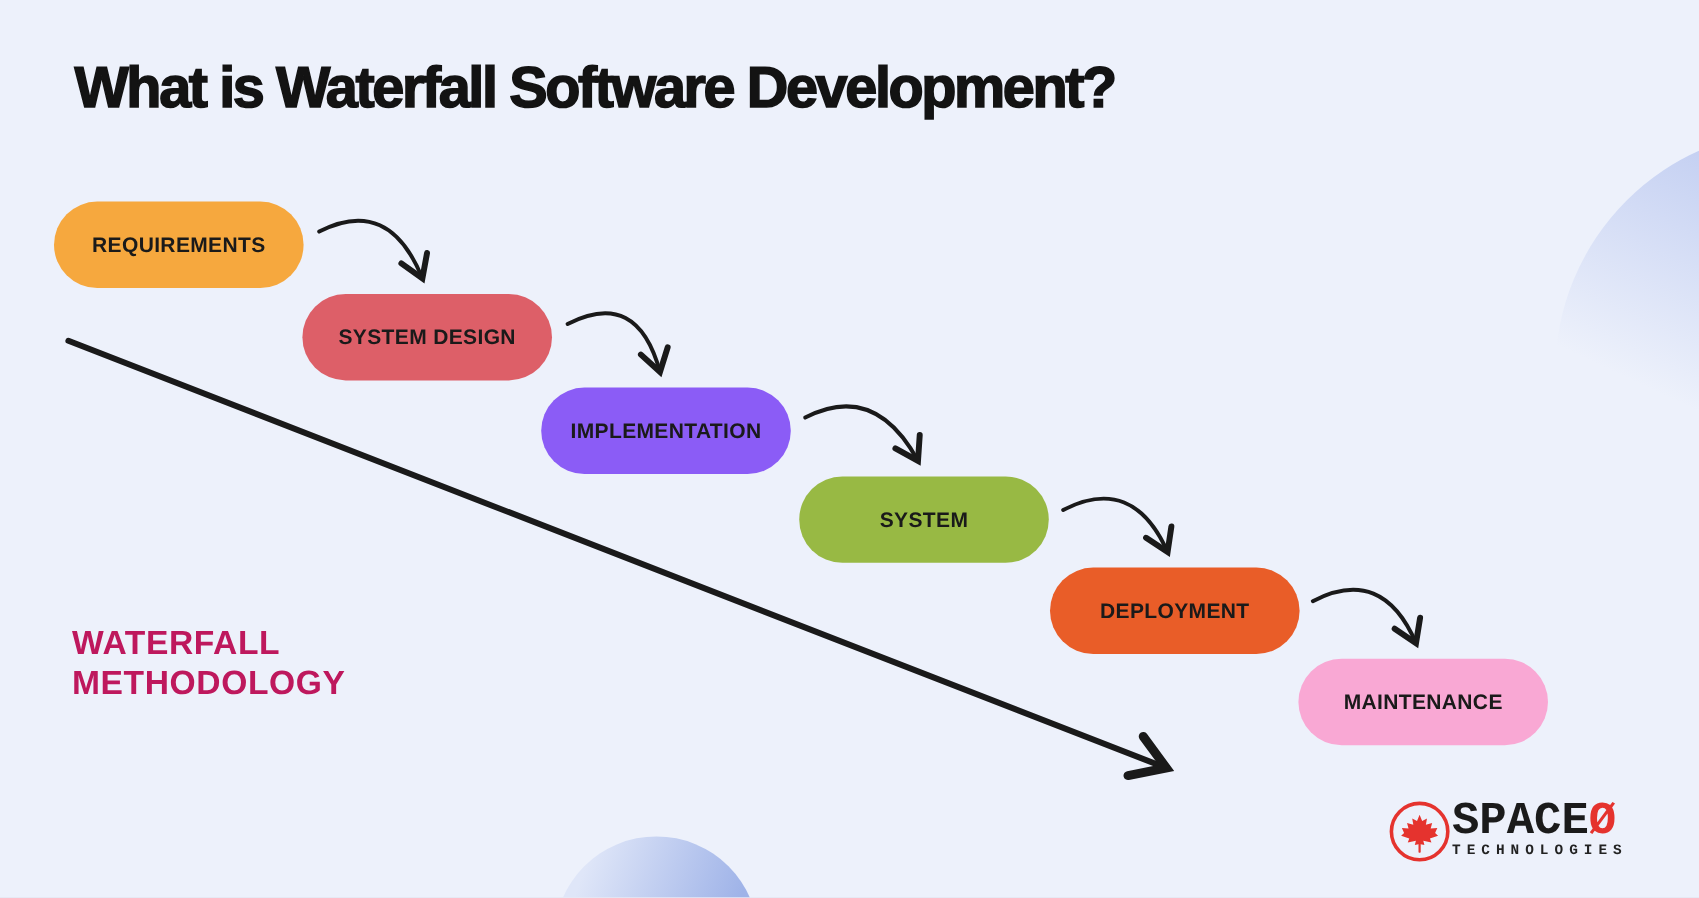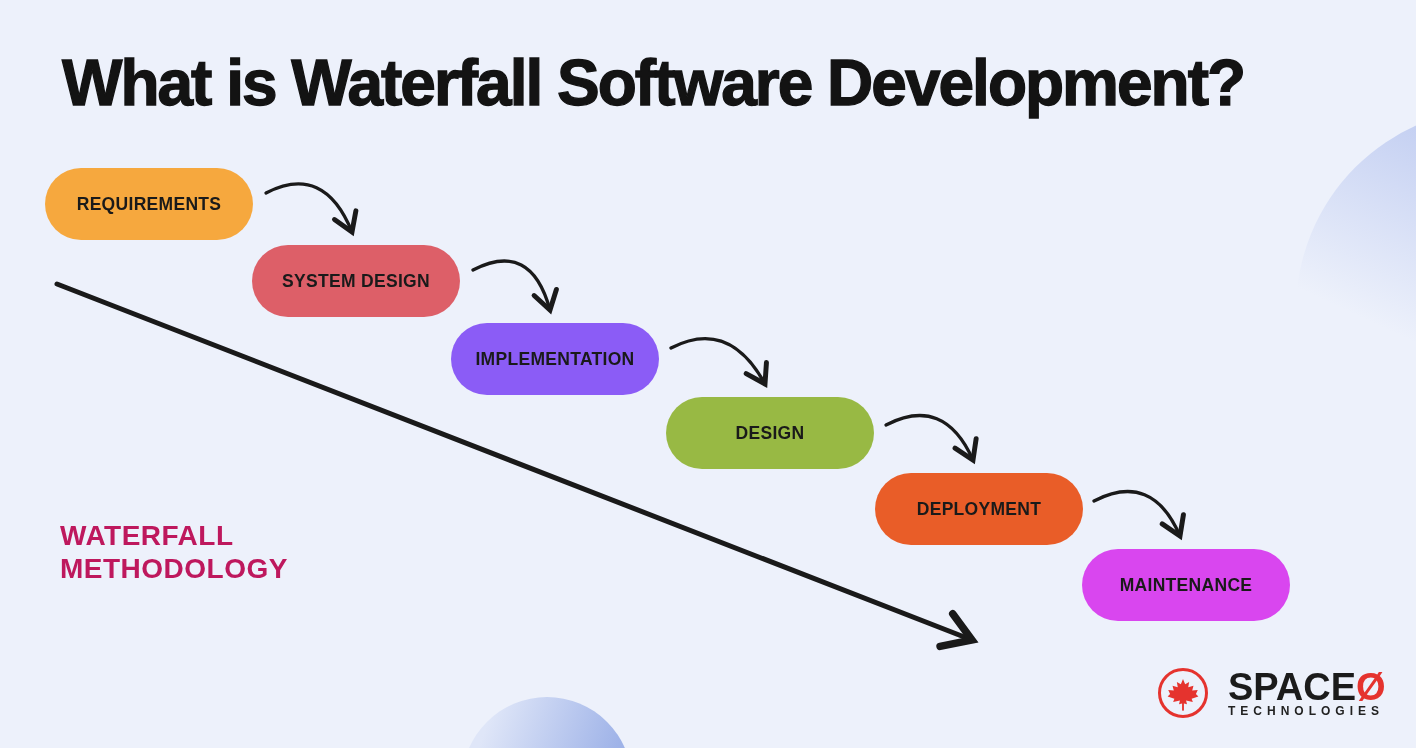--- a/index.html
+++ b/index.html
@@ -23,21 +23,21 @@
   }
   .decor-bottom {
     width: 170px; height: 170px;
     left: 462px; top: 697px;
     background: linear-gradient(110deg, #dfe6f8 15%, #9fb3e8 75%);
   }
 
   .title {
     position: absolute;
     left: 62px; top: 46px;
-    font-size: 64px;
+    font-size: 48px;
     font-weight: bold;
     letter-spacing: -2px;
     color: #131313;
     -webkit-text-stroke: 1.3px #131313;
     white-space: nowrap;
   }
 
   .arrow-layer {
     position: absolute;
     left: 0; top: 0;
@@ -74,22 +74,23 @@
     font-weight: 600;
     letter-spacing: 0.5px;
     line-height: 1.17;
     color: #be185d;
   }
 
   .logo {
     position: absolute;
     left: 1158px; top: 668px;
     display: flex;
-    align-items: flex-end;
-    gap: 20px;
+    align-items: flex-start;
+    gap: 2px;
+    font-family: Liberation Mono, monospace;
   }
   .leaf-ring {
     width: 50px; height: 50px;
     border: 3px solid #E5332E;
     border-radius: 50%;
     display: flex;
     align-items: center;
     justify-content: center;
     flex: 0 0 auto;
   }
@@ -140,26 +141,26 @@
   <div class="stage stage-0" style="background-color: rgb(246, 168, 62);">
     <span>REQUIREMENTS</span>
   </div>
   <div class="stage stage-1" style="background-color: rgb(221, 95, 104);">
     <span>SYSTEM DESIGN</span>
   </div>
   <div class="stage stage-2" style="background-color: #8b5cf6;">
     <span>IMPLEMENTATION</span>
   </div>
   <div class="stage stage-3" style="background-color: rgb(152, 185, 68);">
-    <span>DESIGN</span>
+    <span>SYSTEM</span>
   </div>
   <div class="stage stage-4" style="background-color: rgb(233, 93, 40);">
     <span>DEPLOYMENT</span>
   </div>
-  <div class="stage stage-5" style="background-color: #d946ef;">
+  <div class="stage stage-5" style="background-color: #f9a8d4;">
     <span>MAINTENANCE</span>
   </div>
 
   <div class="methodology">
     <div>WATERFALL</div>
     <div>METHODOLOGY</div>
   </div>
 
   <div class="logo">
     <div class="leaf-ring" style="border-color: rgb(229, 51, 46);">

